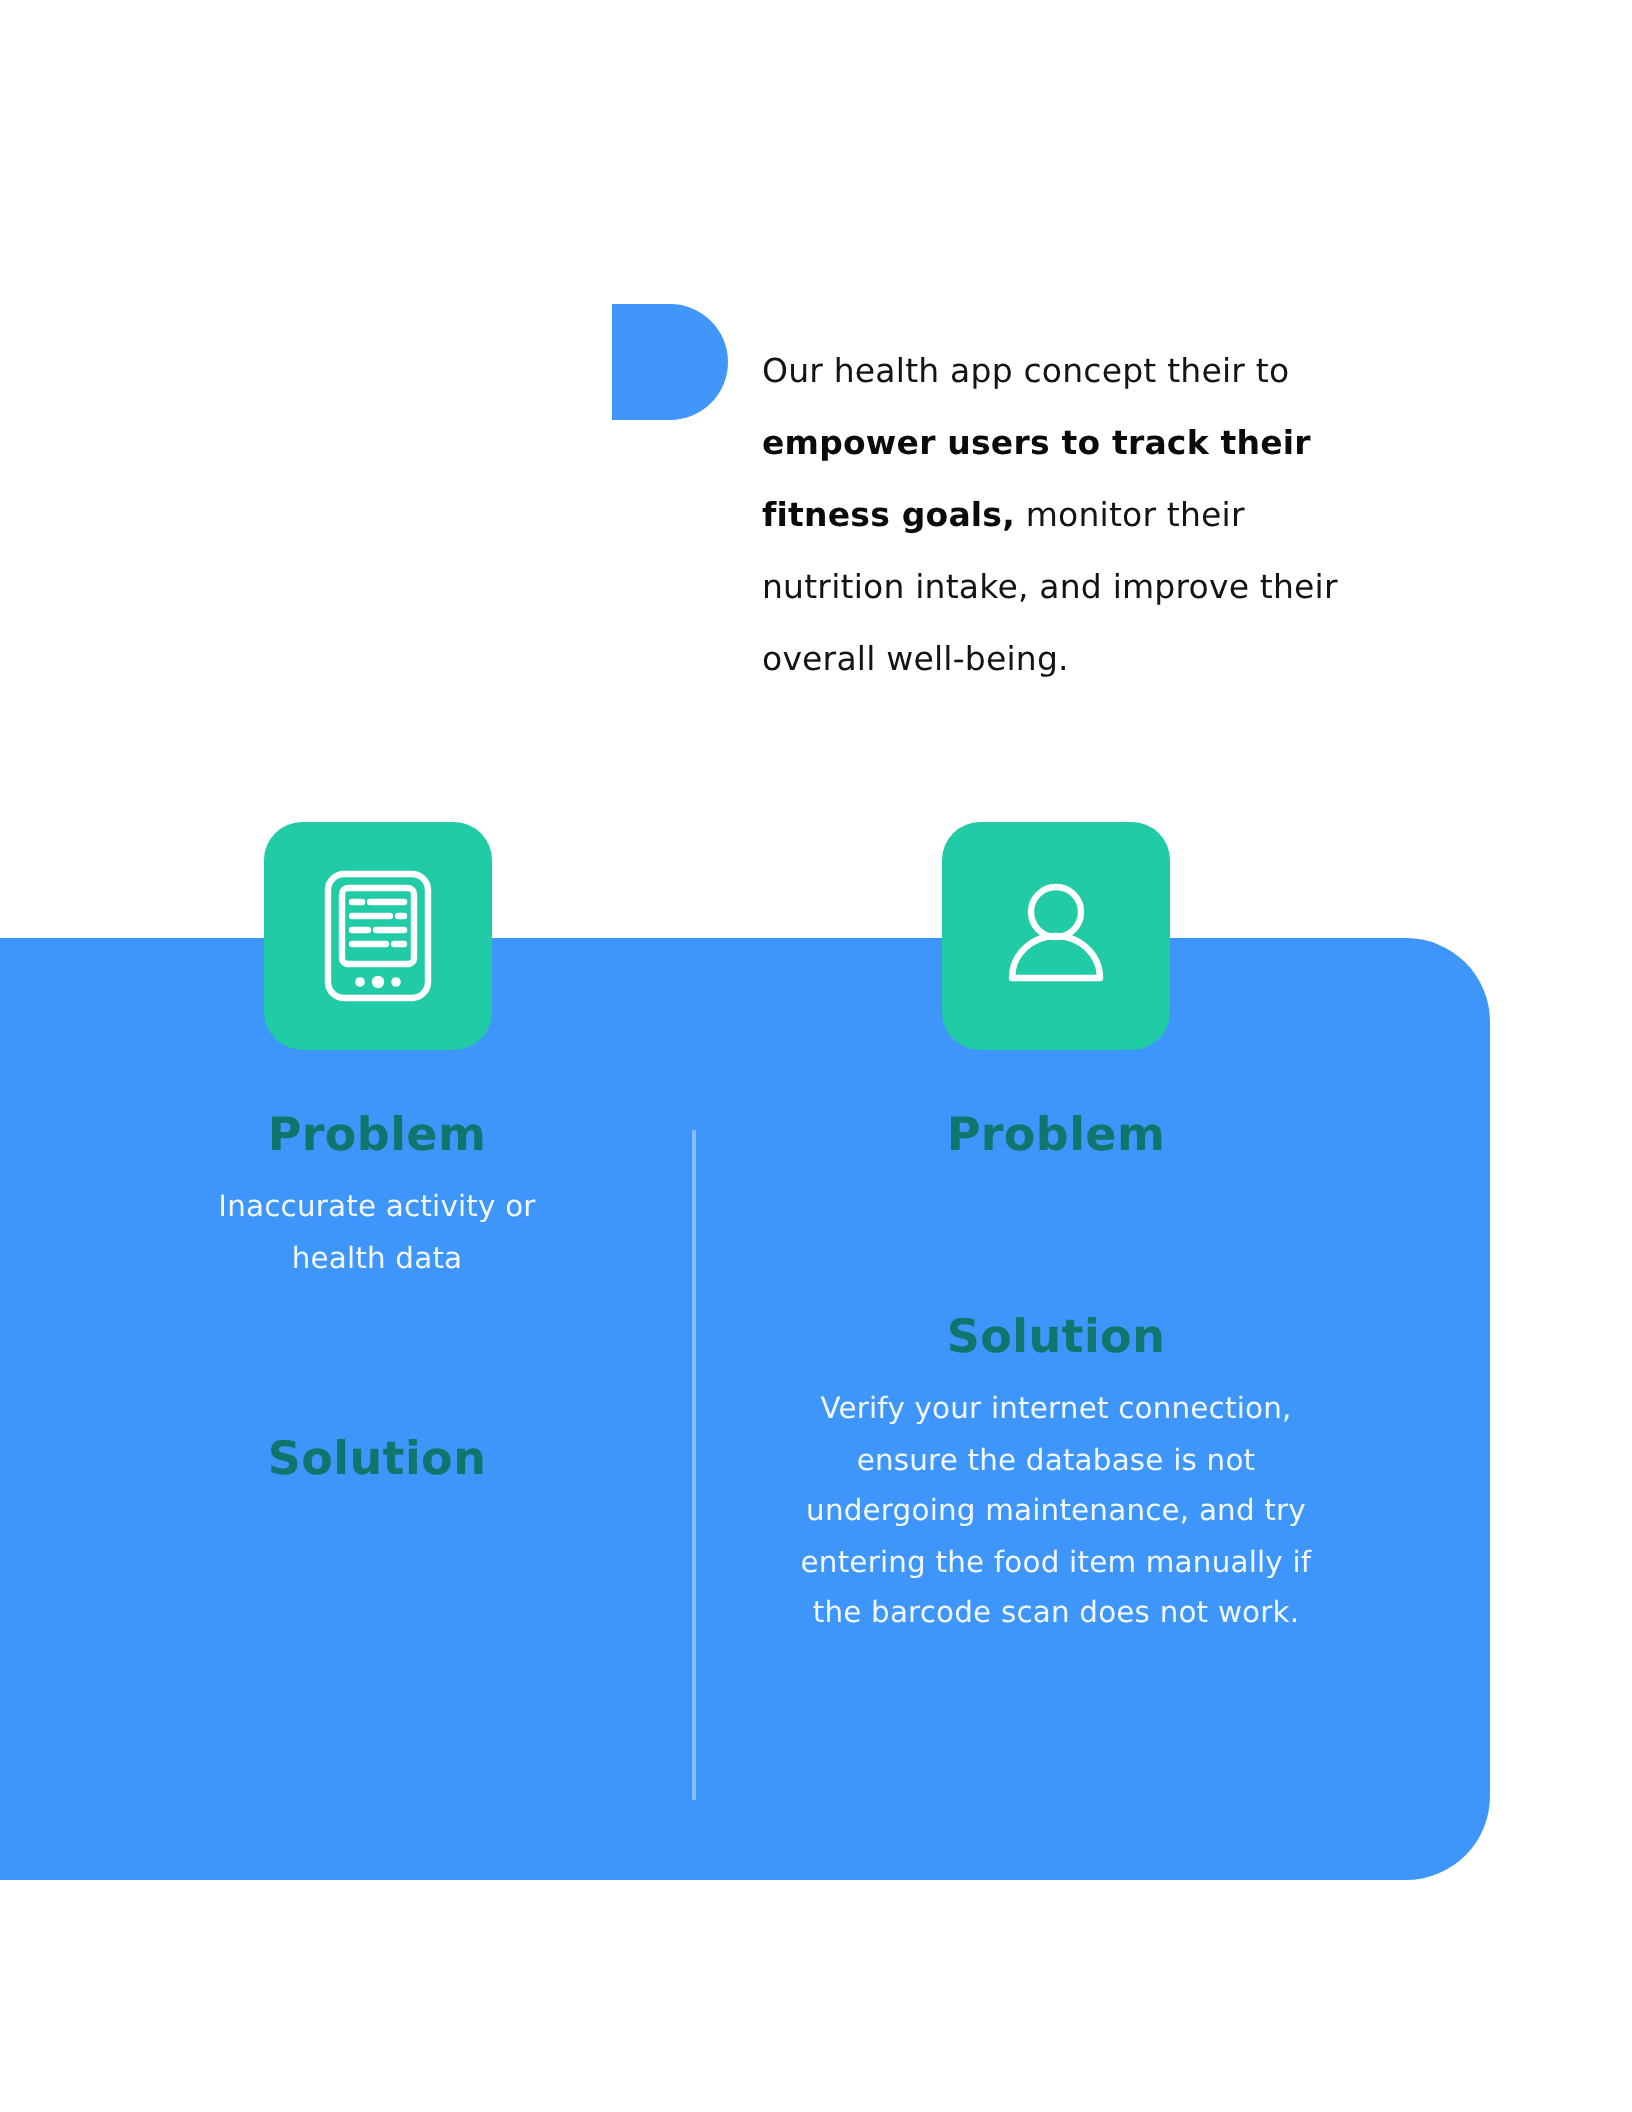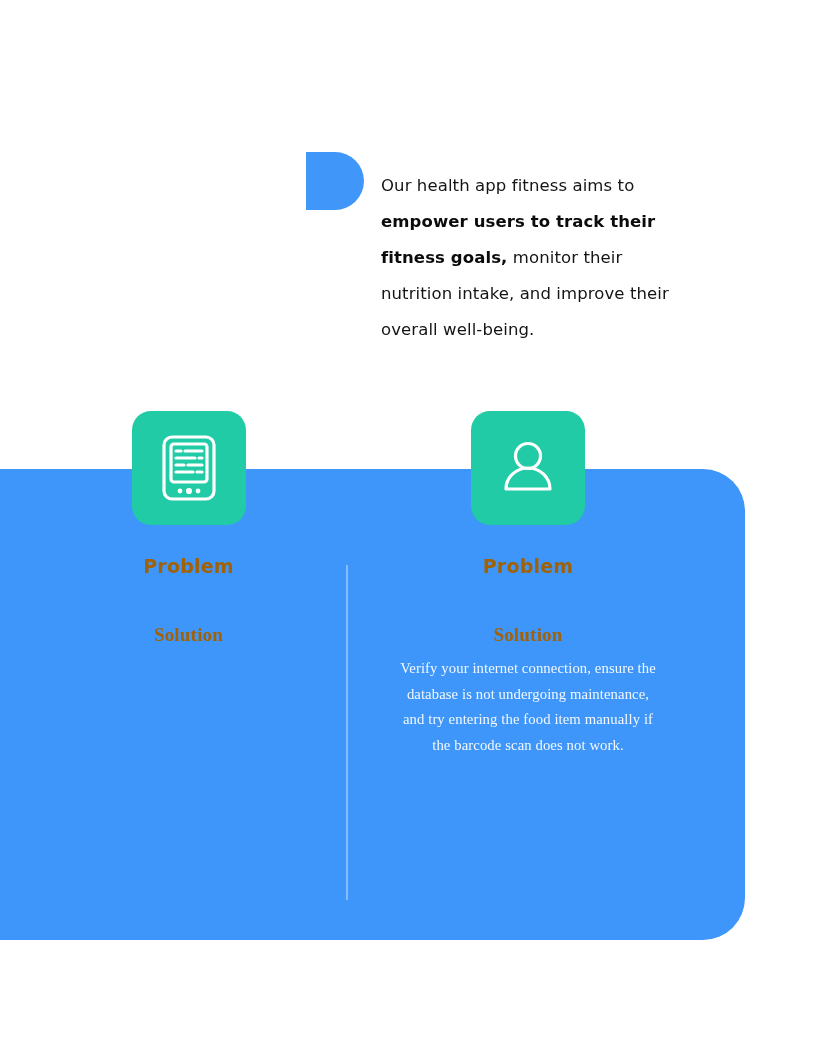--- a/index.html
+++ b/index.html
@@ -93,43 +93,43 @@
   }
   .col {
     position: absolute;
     top: 0;
     text-align: center;
   }
   .col-1 { left: 86px;  width: 205px; }
   .col-2 { left: 398px; width: 260px; }
 
   .sec-title {
-    font-size: 19px;
+    font-size: 23px;
     font-weight: bold;
-    color: #a16207;
+    color: #0f766e;
     letter-spacing: 0.2px;
     margin: 0;
     text-align: center;
   }
   .sec-body {
     font-size: 14.7px;
     line-height: 25.5px;
     color: #F2F8FF;
     margin: 10px 0 0 0;
     letter-spacing: 0.1px;
   }
-  .block-solution { margin-top: 47px; font-family: Liberation Serif, serif; }
+  .block-solution { margin-top: 75px; }
 </style>
 </head>
 <body>
 
 <div class="page">
 
   <div class="intro-shape"></div>
-  <p class="intro-text"><span>Our health app fitness aims to </span><b>empower users to track their fitness goals,</b><span> monitor their nutrition intake, and improve their overall well-being.</span></p>
+  <p class="intro-text"><span>Our health app concept their to </span><b>empower users to track their fitness goals,</b><span> monitor their nutrition intake, and improve their overall well-being.</span></p>
 
   <div class="panel"></div>
 
   <div class="icon-card card-1">
     <span>
       <svg width="58" height="68" viewBox="0 0 58 68" fill="none" stroke="#ffffff" stroke-width="3.2" stroke-linecap="round" stroke-linejoin="round">
         <rect x="4" y="3" width="50" height="62" rx="8" ry="8"></rect>
         <rect x="11" y="10" width="36" height="38" rx="3" ry="3"></rect>
         <line x1="16" y1="17" x2="21" y2="17"></line>
         <line x1="25" y1="17" x2="42" y2="17"></line>
@@ -154,20 +154,21 @@
       </svg>
     </span>
   </div>
 
   <div class="columns">
     <div class="divider"></div>
 
     <div class="col col-1">
       <div class="block-problem">
         <h3 class="sec-title">Problem</h3>
+        <p class="sec-body">Inaccurate activity or health data</p>
       </div>
       <div class="block-solution">
         <h3 class="sec-title">Solution</h3>
       </div>
     </div>
 
     <div class="col col-2">
       <div class="block-problem">
         <h3 class="sec-title">Problem</h3>
       </div>

